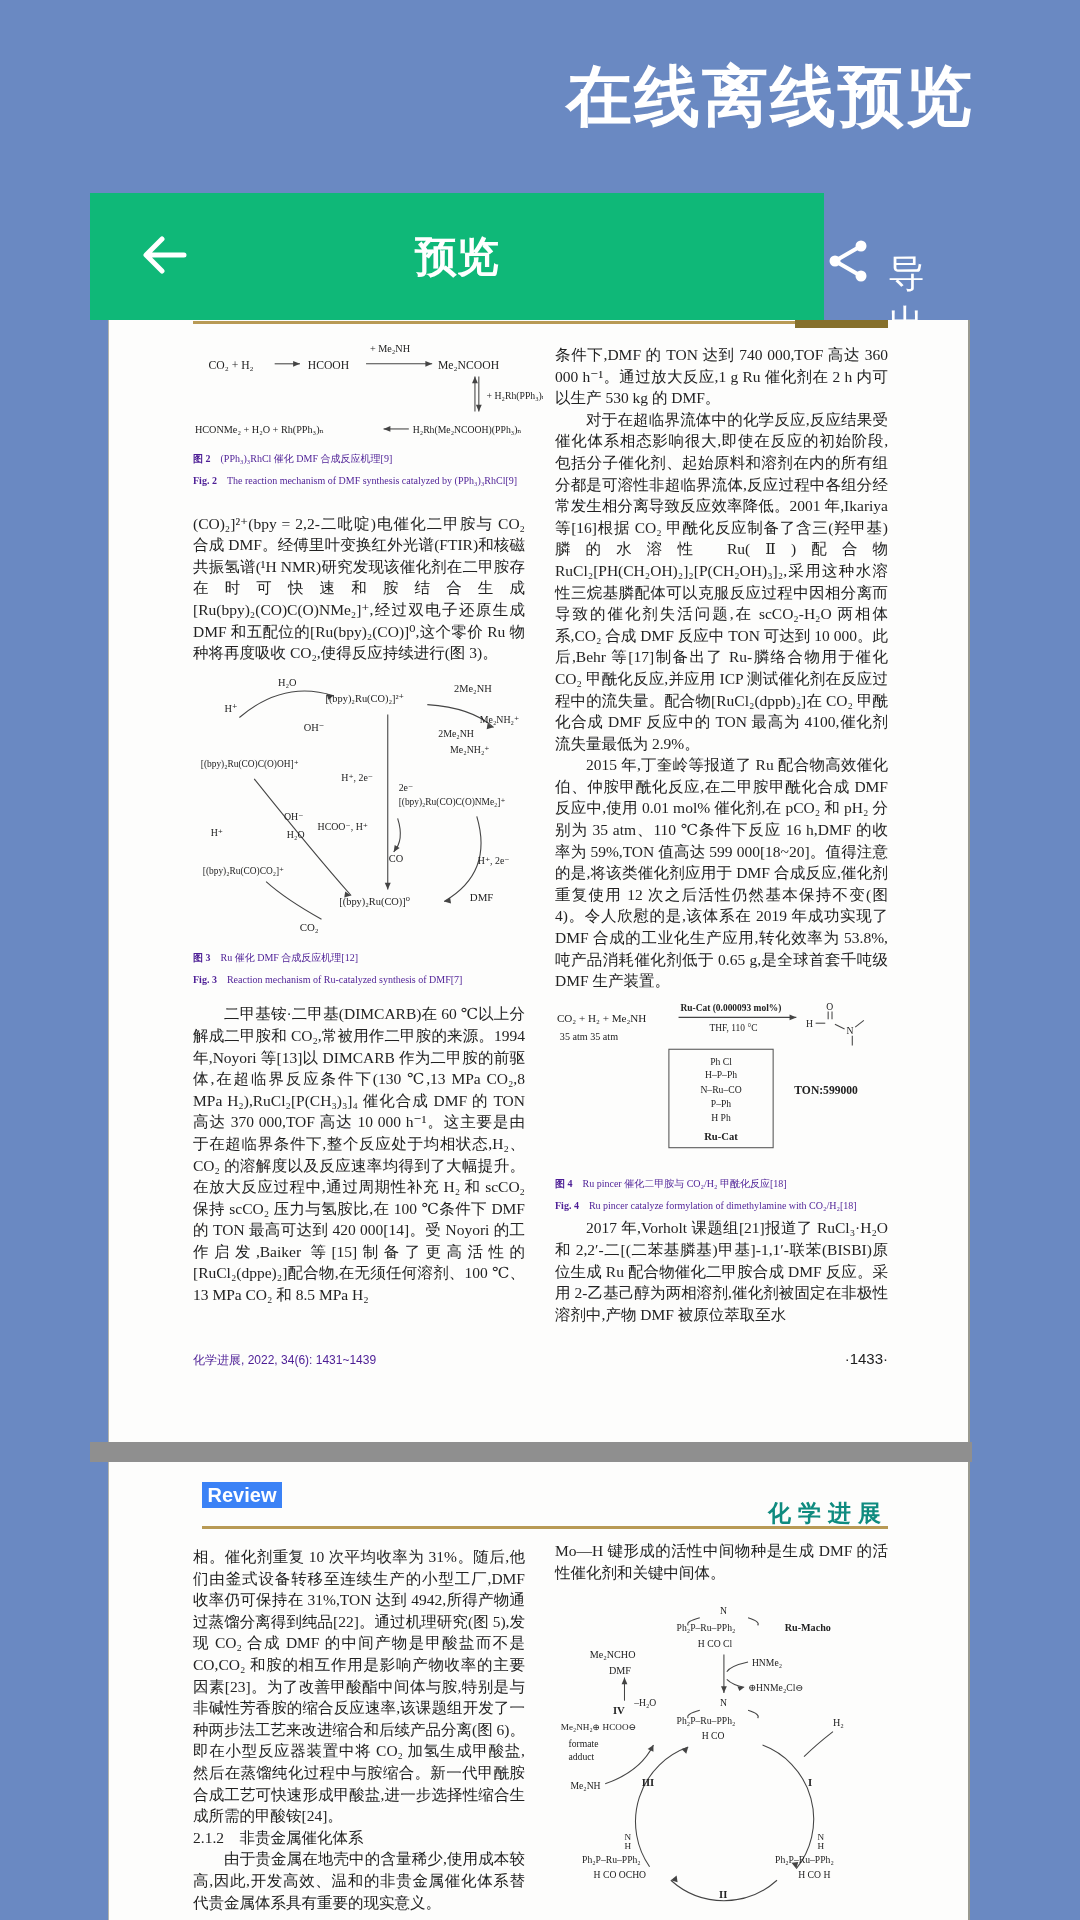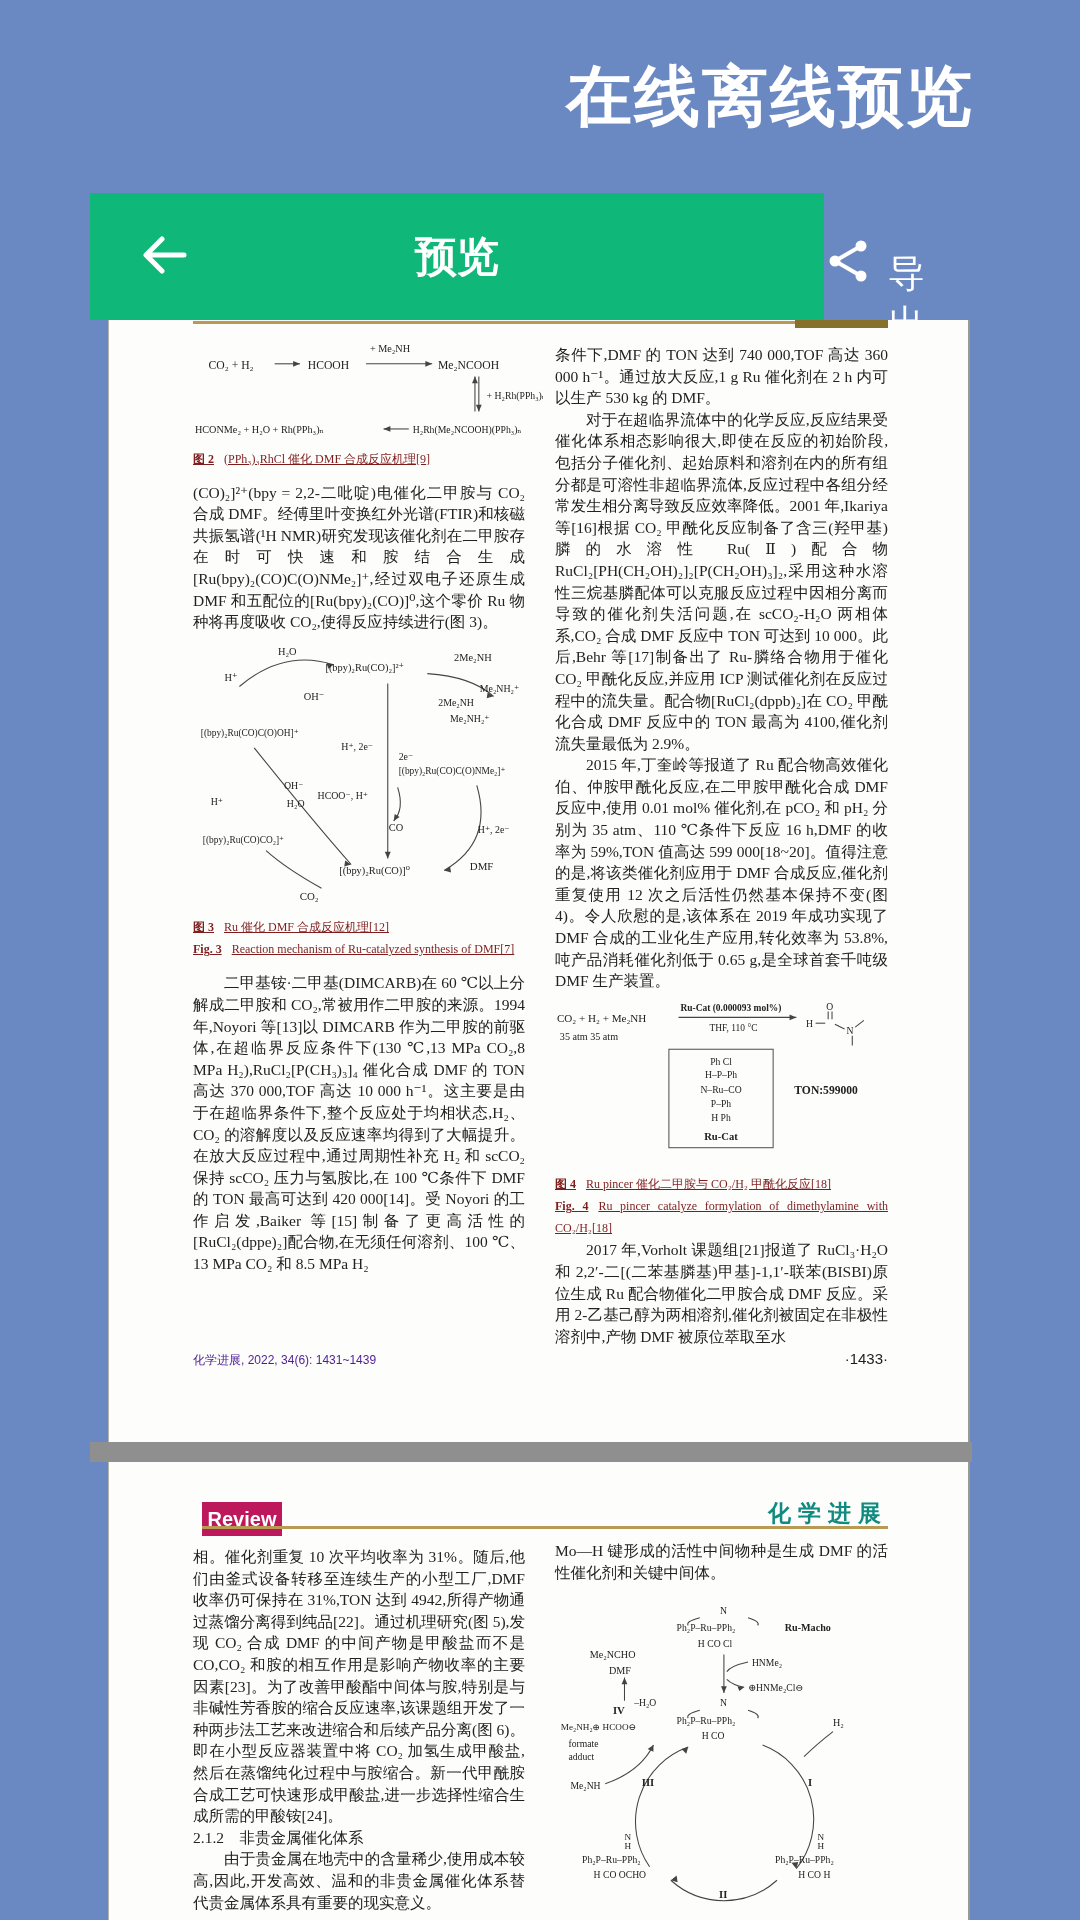--- a/index.html
+++ b/index.html
@@ -20,27 +20,27 @@
         box-shadow:2px 0 0 #9a9a90, -1px 0 0 #b5b5ac;}
   #page1{top:320px;height:1122px;}
   #page2{top:1462px;height:458px;}
   #page-gap{left:90px;top:1442px;width:882px;height:20px;background:#8f8f8f;}
   .rule{background:#b89a55;height:3px;}
   .rule-block{background:#86702c;}
   .col{position:absolute;width:332px;font-family:"Liberation Serif","DejaVu Serif",serif;
        font-size:15.5px;line-height:21.6px;color:#222;text-align:justify;}
   .col p{margin:0;}
   .indent{text-indent:2em;}
-  .cap{color:#7f1d1d;font-size:12px;line-height:22px;margin:6px 0 0 0;text-align:justify;text-decoration:underline;}
+  .cap{color:#4c1d95;font-size:10px;line-height:22px;margin:6px 0 0 0;text-align:justify;}
   .cap b{margin-right:10px;}
   .footer-line{font-size:12px;color:#4c1d95;}
   .pagenum{font-size:15px;color:#1d1d1d;text-align:right;}
   .sec-head{font-weight:400;margin-top:2px;}
   
-  #review-badge{left:93px;top:40px;width:80px;height:34px;background:#be185d;color:#fff;
+  #review-badge{left:93px;top:20px;width:80px;height:26px;background:#3b82f6;color:#fff;
     font-size:20px;font-weight:700;display:flex;align-items:center;justify-content:center;
     font-family:"Liberation Sans",sans-serif;}
   #p2-rule{left:93px;top:64px;width:686px;}
   #journal-name{left:446px;top:36px;width:333px;text-align:right;color:#0f8b7f;
     font-size:23px;font-weight:700;letter-spacing:7px;font-family:"Liberation Sans",sans-serif;}
   
   svg text{font-family:"Liberation Serif","DejaVu Serif",serif;fill:#222;}
   svg .ln{stroke:#444;stroke-width:1.1;fill:none;}
   svg .ah{fill:#444;stroke:none;}
   svg .bx{stroke:#555;fill:none;stroke-width:1.1;}
@@ -88,22 +88,23 @@
       <path class="ah" d="M294,70 l-3,-7 h6 z"></path>
         <path class="ah" d="M290,34 l-3,7 h6 z"></path>
       <text x="302" y="57" font-size="10">+ H₂Rh(PPh₃)ₙ</text>
       <text x="2" y="92" font-size="10.5">HCONMe₂ + H₂O + Rh(PPh₃)ₙ</text>
       <line class="ln" x1="196" y1="88" x2="222" y2="88"></line>
         <path class="ah" d="M196,88 l7,-3 v6 z"></path>
       <text x="226" y="92" font-size="10">H₂Rh(Me₂NCOOH)(PPh₃)ₙ</text>
     </svg>
 
     <p class="cap"><b>图 2</b><span>(PPh₃)₃RhCl 催化 DMF 合成反应机理[9]</span></p>
-
-    <p style="margin-top:12px;">(CO)₂]²⁺(bpy = 2,2-二吡啶)电催化二甲胺与 CO₂ 合成 DMF。经傅里叶变换红外光谱(FTIR)和核磁共振氢谱(¹H NMR)研究发现该催化剂在二甲胺存在时可快速和胺结合生成[Ru(bpy)₂(CO)C(O)NMe₂]⁺,经过双电子还原生成 DMF 和五配位的[Ru(bpy)₂(CO)]⁰,这个零价 Ru 物种将再度吸收 CO₂,使得反应持续进行(图 3)。</p>
+    <p class="cap"><b>Fig. 2</b><span>The reaction mechanism of DMF synthesis catalyzed by (PPh₃)₃RhCl[9]</span></p>
+
+    <p style="margin-top:21px;">(CO)₂]²⁺(bpy = 2,2-二吡啶)电催化二甲胺与 CO₂ 合成 DMF。经傅里叶变换红外光谱(FTIR)和核磁共振氢谱(¹H NMR)研究发现该催化剂在二甲胺存在时可快速和胺结合生成[Ru(bpy)₂(CO)C(O)NMe₂]⁺,经过双电子还原生成 DMF 和五配位的[Ru(bpy)₂(CO)]⁰,这个零价 Ru 物种将再度吸收 CO₂,使得反应持续进行(图 3)。</p>
 
     <svg width="345" height="272" viewBox="0 0 345 275" style="margin-top:6px;">
       <path class="ln" d="M45,48 Q90,10 140,26"></path>
         <path class="ah" d="M140,26 l-7,-2 l2,6 z"></path>
       <path class="ln" d="M235,35 Q280,38 302,58"></path>
         <path class="ah" d="M302,58 l-6,-4 l-1,6 z"></path>
       <line class="ln" x1="195" y1="45" x2="195" y2="222"></line>
         <path class="ah" d="M195,222 l-3,-7 h6 z"></path>
       <path class="ln" d="M60,110 Q120,185 158,228"></path>
         <path class="ah" d="M158,228 l-6,-4 l-1,6 z"></path>

